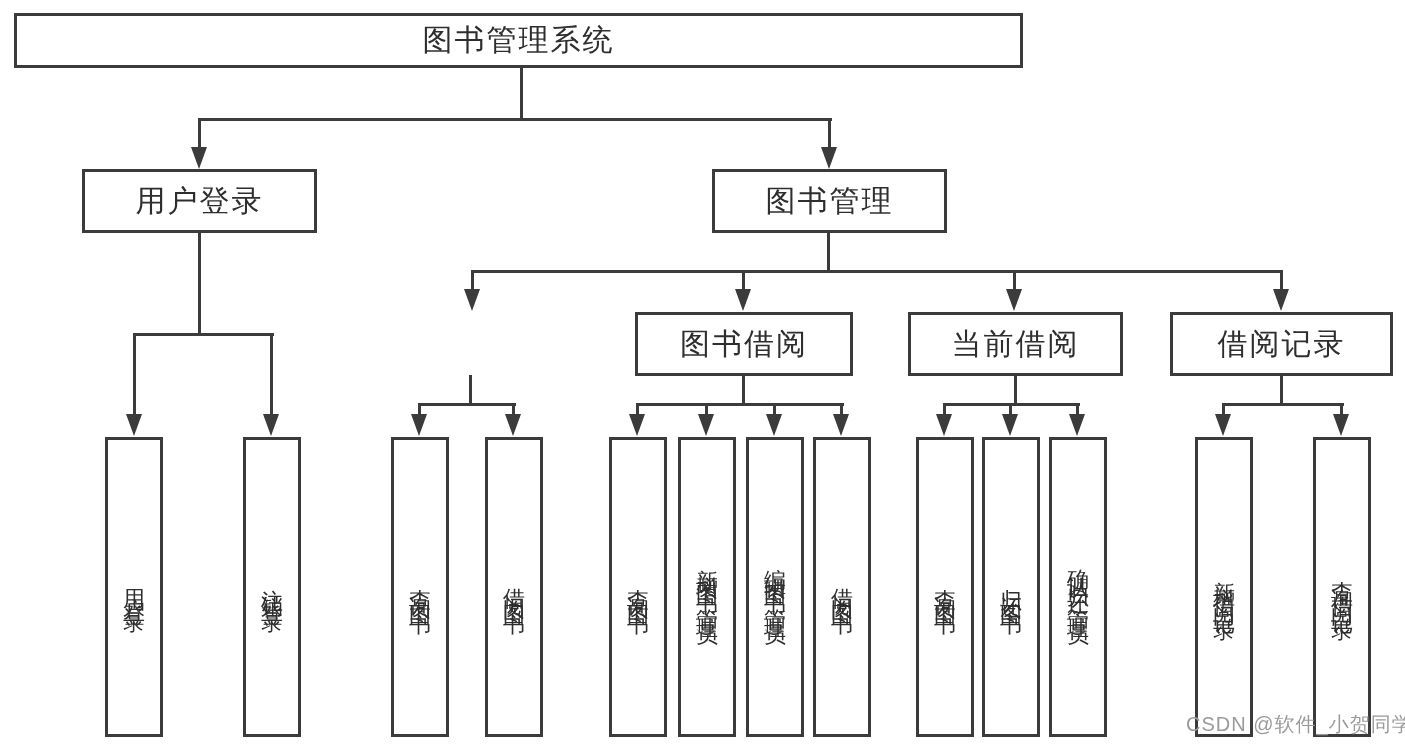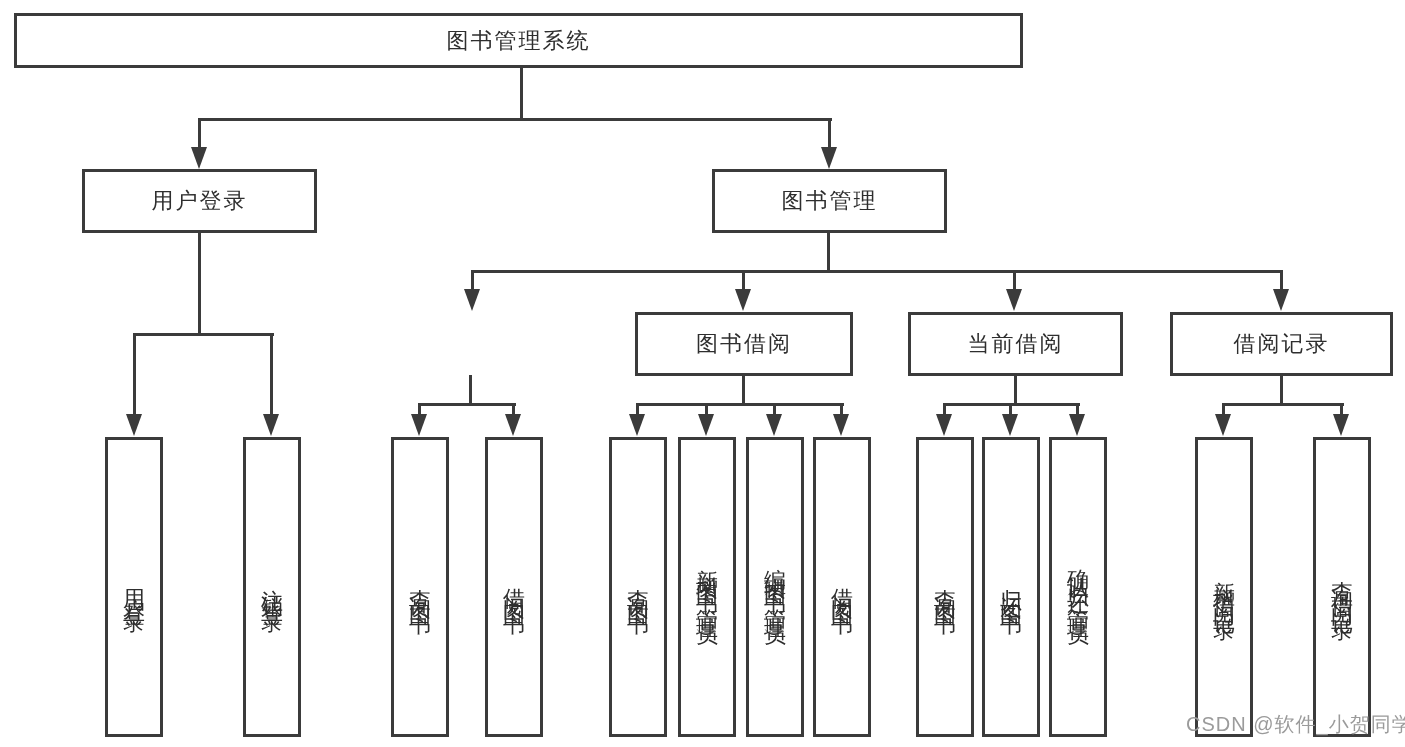--- a/index.html
+++ b/index.html
@@ -11,21 +11,21 @@
   html,body{margin:0;padding:0;background:var(--bg);}
   .stage{
     position:relative;width:1405px;height:747px;background:var(--bg);
     font-family:"Liberation Sans",sans-serif;overflow:hidden;
   }
   .box{
     position:absolute;box-sizing:border-box;border:3px solid var(--line);
     background:var(--bg);display:flex;align-items:center;justify-content:center;
     color:var(--text);
   }
-  .hlabel{font-size:22px;letter-spacing:2px;white-space:nowrap;color:var(--text);}
+  .hlabel{font-size:30px;letter-spacing:2px;white-space:nowrap;color:var(--text);}
   .vtext{
     writing-mode:vertical-rl;font-size:22px;letter-spacing:8px;
     color:var(--text);line-height:1;
   }
   .vl{position:absolute;width:3px;background:var(--line);}
   .hl{position:absolute;height:3px;background:var(--line);}
   .ah{
     position:absolute;width:0;height:0;
     border-left:8px solid transparent;border-right:8px solid transparent;
     border-top:22px solid var(--line);

